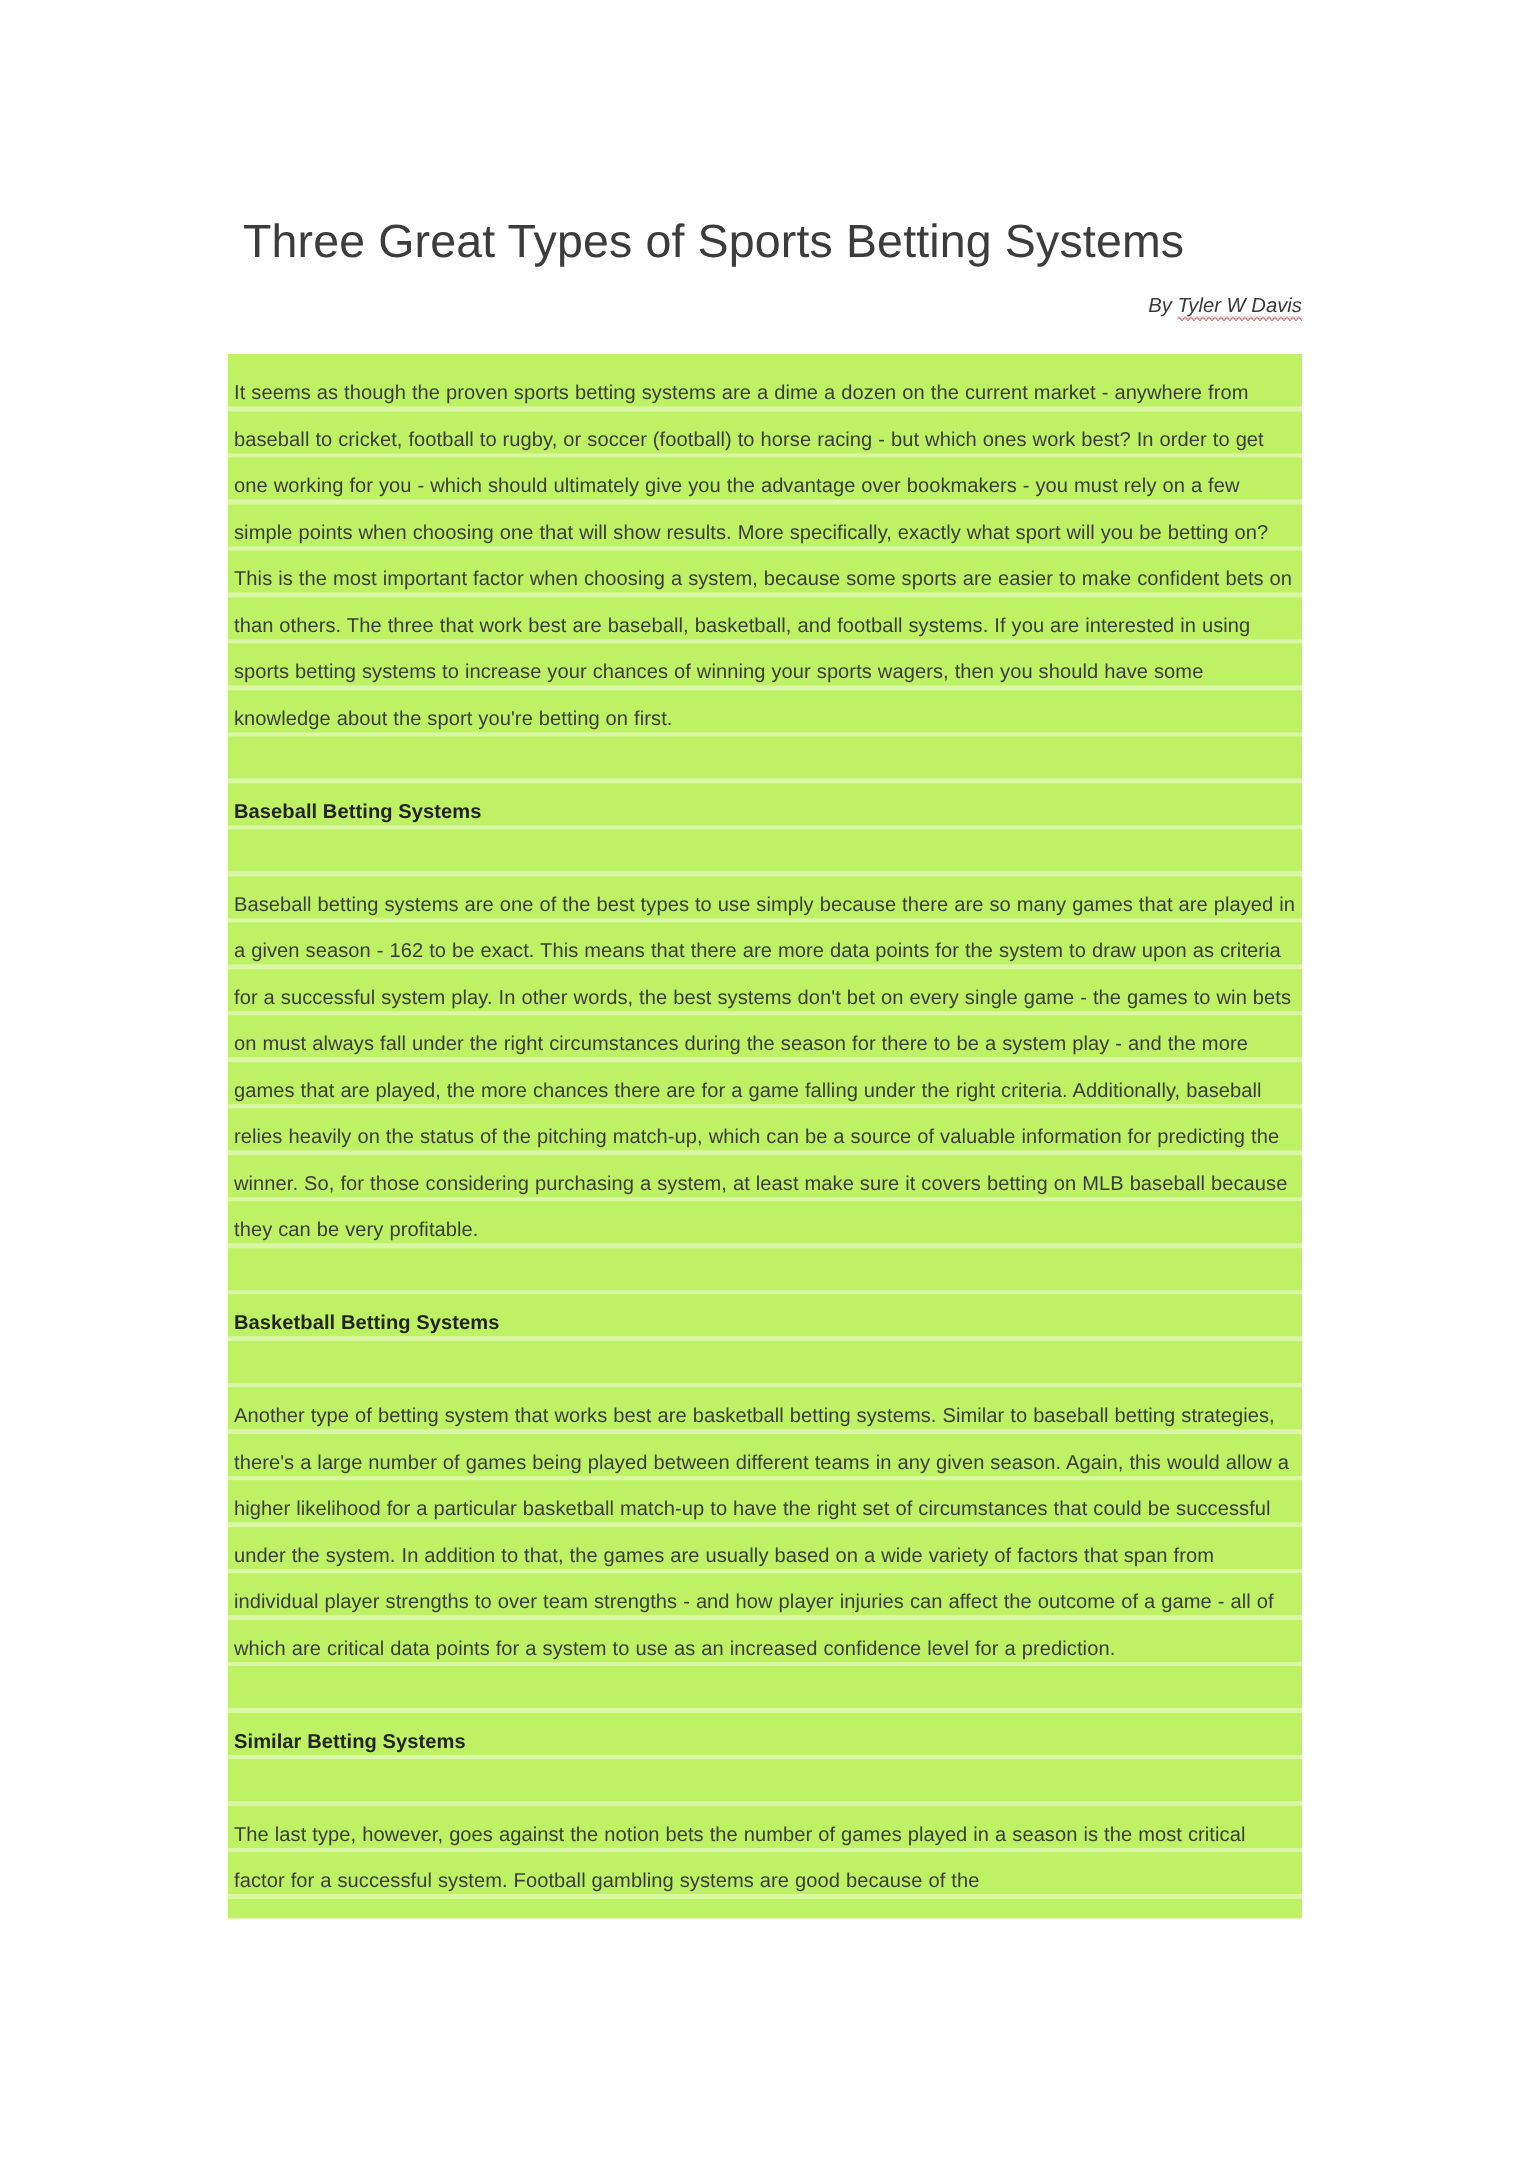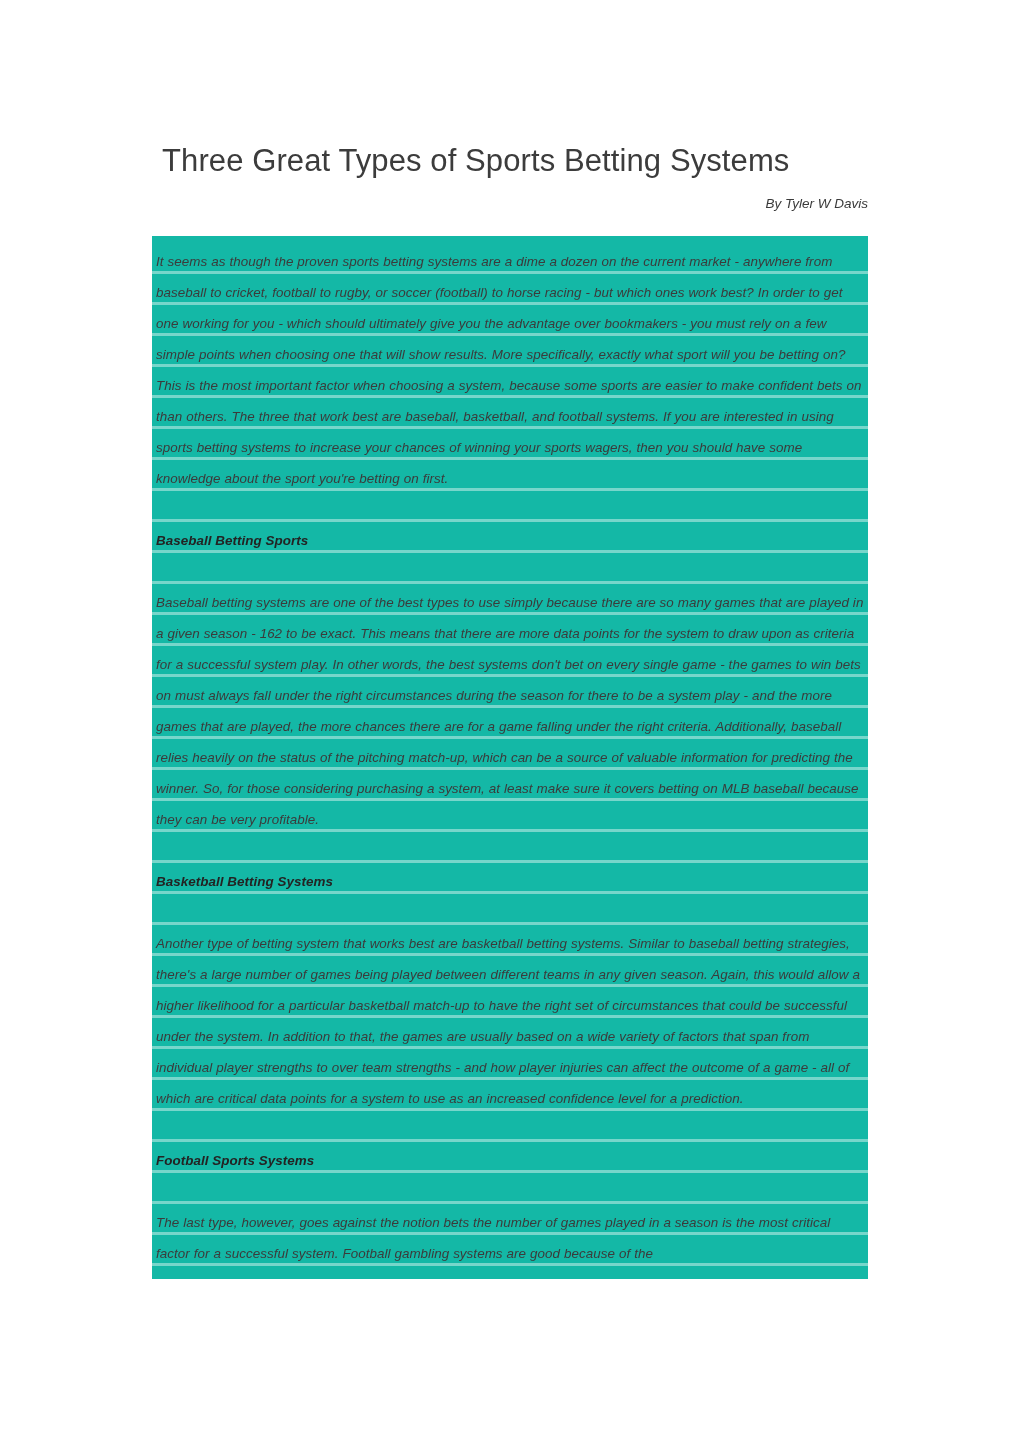--- a/index.html
+++ b/index.html
@@ -72,26 +72,25 @@
       linear-gradient(-45deg, transparent 45%, #b03a3a 45%, #b03a3a 55%, transparent 55%);
     background-size: 4px 3px;
     background-repeat: repeat-x;
     background-position: 0 0, 2px 0;
     opacity: 0.85;
   }
 
   .content-block {
     margin-top: 23px;
     width: 716px;
-    background: #14b8a6;
+    background: #bef264;
     padding: 0;
     position: relative;
     overflow: hidden;
     max-height: 1052px;
-    font-style: italic;
   }
 
   
   .content-block::before {
     content: "";
     position: absolute;
     inset: 0;
     pointer-events: none;
     background-image: repeating-linear-gradient(
       to bottom,
@@ -146,29 +145,29 @@
 
     <div class="byline">
       <span>By </span><span class="author">Tyler W Davis</span>
     </div>
 
     <div class="content-block">
       <div class="content-inner">
 
         <p class="body-par">It seems as though the proven sports betting systems are a dime a dozen on the current market - anywhere from baseball to cricket, football to rugby, or soccer (football) to horse racing - but which ones work best? In order to get one working for you - which should ultimately give you the advantage over bookmakers - you must rely on a few simple points when choosing one that will show results. More specifically, exactly what sport will you be betting on? This is the most important factor when choosing a system, because some sports are easier to make confident bets on than others. The three that work best are baseball, basketball, and football systems. If you are interested in using sports betting systems to increase your chances of winning your sports wagers, then you should have some knowledge about the sport you're betting on first.</p>
 
-        <h2 class="section-head">Baseball Betting Sports</h2>
+        <h2 class="section-head">Baseball Betting Systems</h2>
 
         <p class="body-par">Baseball betting systems are one of the best types to use simply because there are so many games that are played in a given season - 162 to be exact. This means that there are more data points for the system to draw upon as criteria for a successful system play. In other words, the best systems don't bet on every single game - the games to win bets on must always fall under the right circumstances during the season for there to be a system play - and the more games that are played, the more chances there are for a game falling under the right criteria. Additionally, baseball relies heavily on the status of the pitching match-up, which can be a source of valuable information for predicting the winner. So, for those considering purchasing a system, at least make sure it covers betting on MLB baseball because they can be very profitable.</p>
 
         <h2 class="section-head">Basketball Betting Systems</h2>
 
         <p class="body-par">Another type of betting system that works best are basketball betting systems. Similar to baseball betting strategies, there's a large number of games being played between different teams in any given season. Again, this would allow a higher likelihood for a particular basketball match-up to have the right set of circumstances that could be successful under the system. In addition to that, the games are usually based on a wide variety of factors that span from individual player strengths to over team strengths - and how player injuries can affect the outcome of a game - all of which are critical data points for a system to use as an increased confidence level for a prediction.</p>
 
-        <h2 class="section-head">Football Sports Systems</h2>
+        <h2 class="section-head">Similar Betting Systems</h2>
 
         <p class="body-par">The last type, however, goes against the notion bets the number of games played in a season is the most critical factor for a successful system. Football gambling systems are good because of the</p>
 
       </div>
     </div>
 
   </div>
 
 </div>
 

